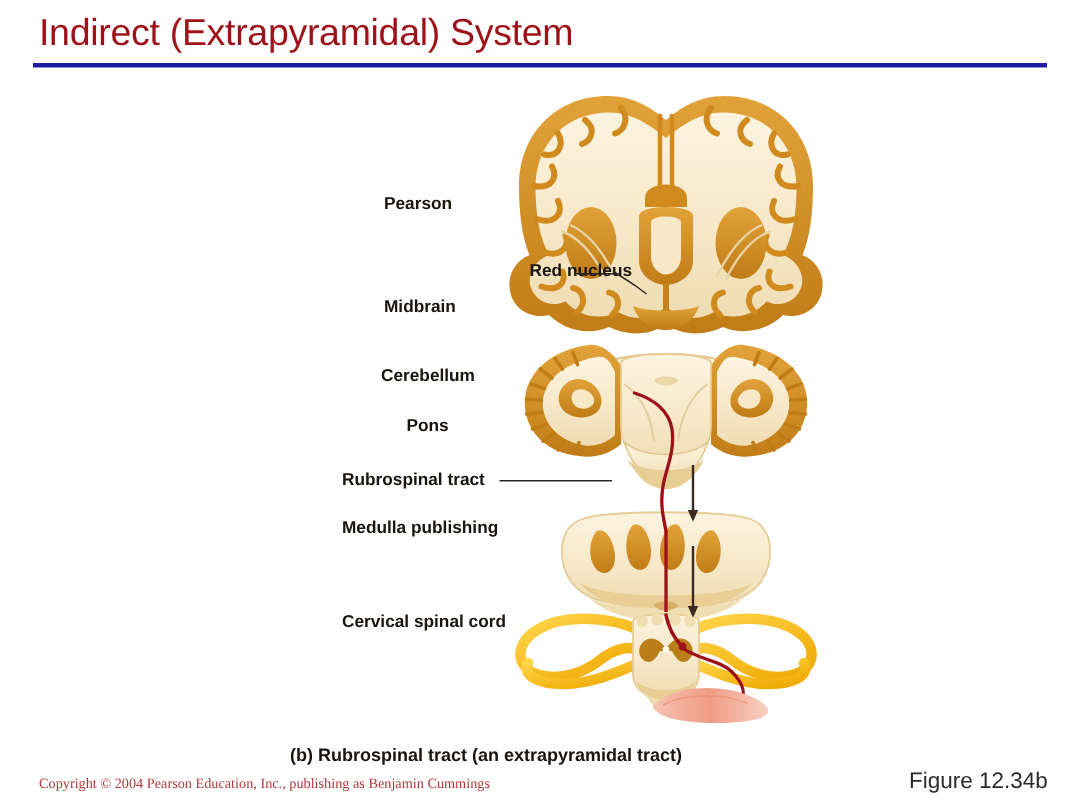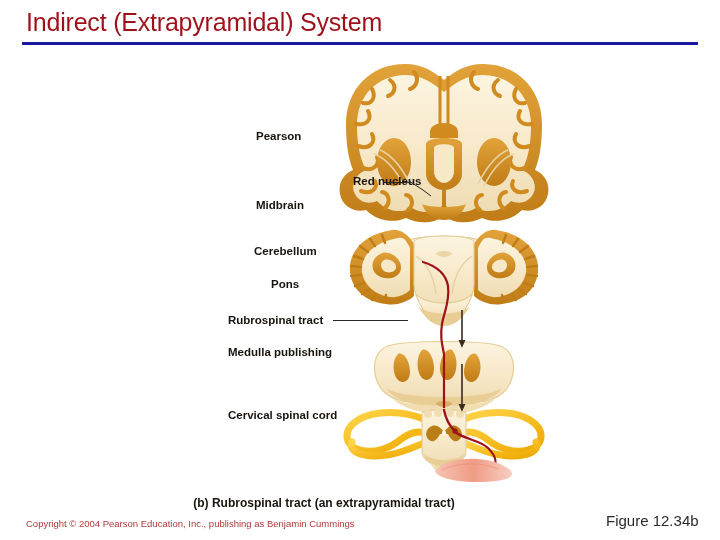--- a/index.html
+++ b/index.html
@@ -67,21 +67,21 @@
     text-align: center;
     font-family: "Liberation Sans", sans-serif;
     font-size: 12px;
     font-weight: bold;
     color: #18140f;
   }
   #copyright {
     position: absolute;
     left: 26px;
     top: 518px;
-    font-family: Liberation Sans, sans-serif;
+    font-family: Liberation Serif, serif;
     font-size: 9.5px;
     color: #b03a3a;
     white-space: nowrap;
   }
   #figure-number {
     position: absolute;
     left: 606px;
     top: 500px;
     font-family: Liberation Sans, sans-serif;
     font-size: 15px;

